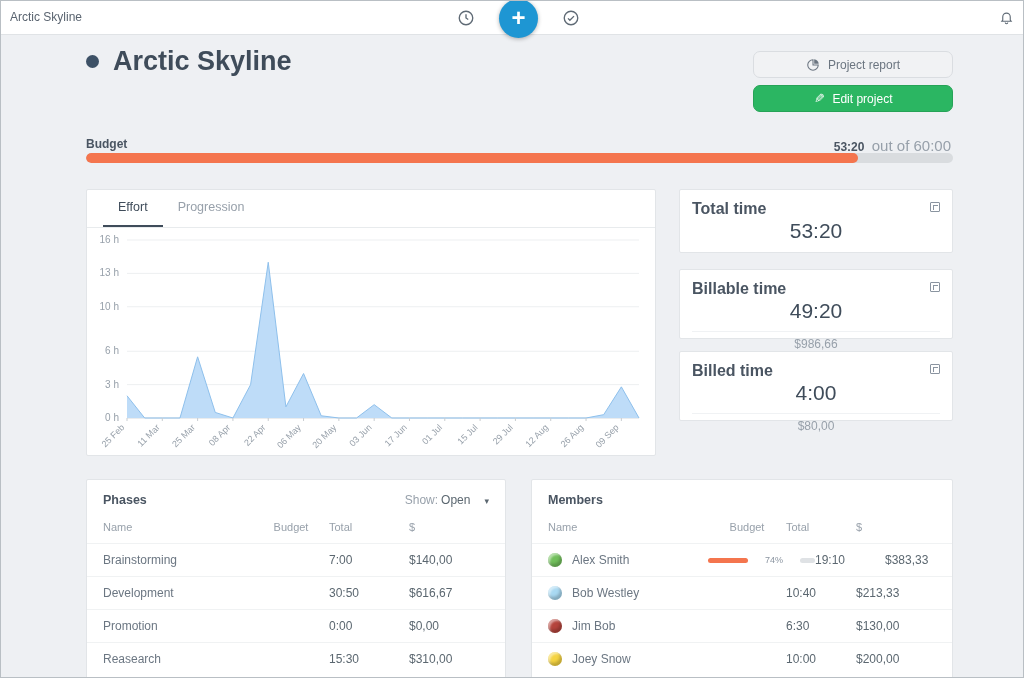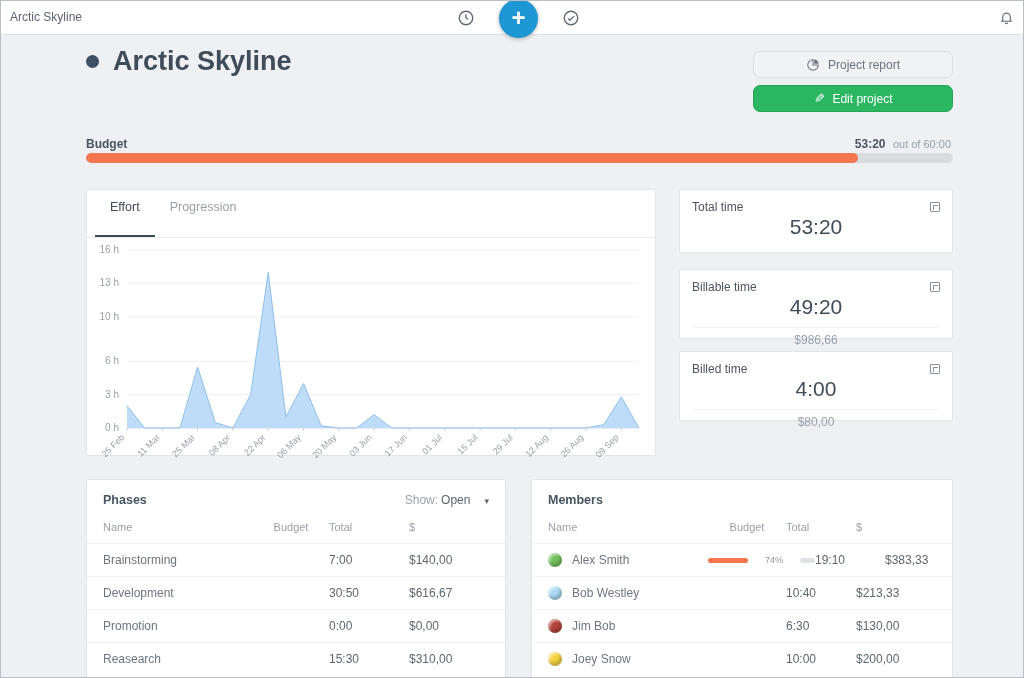--- a/index.html
+++ b/index.html
@@ -27,33 +27,33 @@
   .page-title{position:absolute;left:85px;top:45px;display:flex;align-items:center;font-size:27px;font-weight:600;color:#3f4c5a}
   .title-dot{width:13px;height:13px;border-radius:50%;background:#3d5166;margin-right:14px}
   .btn{position:absolute;left:752px;width:200px;height:27px;border-radius:7px;display:flex;align-items:center;justify-content:center;gap:8px;font-size:12px;cursor:pointer}
   .btn-report{top:50px;background:#f1f2f4;border:1px solid #dadde1;color:#6b7580}
   .btn-edit{top:84px;background:#2bb662;border:1px solid #26a357;color:#fff}
   .pencil-glyph{font-size:13px;transform:scaleX(-1)}
   
   .budget-label{position:absolute;left:85px;top:136px;font-size:12px;font-weight:bold;color:#4a5562}
   .budget-right{position:absolute;right:72px;top:136px;font-size:12px;color:#4a5562}
   .budget-value{font-weight:bold}
-  .budget-outof{font-size:11px;color:#97a0aa;margin-left:4px;font-weight:normal}
+  .budget-outof{font-size:15px;color:#97a0aa;margin-left:4px;font-weight:normal}
   .budget-bar{position:absolute;left:85px;top:152px;width:867px;height:10px;background:#d9dcdf;border-radius:5px;overflow:hidden}
   .budget-fill{height:100%;background:#f4754e;border-radius:5px}
   
   .card{background:#fff;border:1px solid #e2e5e8;border-radius:2px}
   .chart-card{position:absolute;left:85px;top:188px;width:570px;height:267px}
-  .tabs{height:48px;border-bottom:1px solid #e8ebed;display:flex;padding:0 8px}
+  .tabs{height:38px;border-bottom:1px solid #e8ebed;display:flex;padding:0 16px}
   .tab{padding:0 15px;line-height:35px;font-size:12.5px;color:#98a1ab;cursor:pointer;border-bottom:2px solid transparent}
   .tab.active{color:#3f4c5a;border-bottom-color:#3f4c5a}
   
   .time-card{position:absolute;left:678px;width:274px;padding:10px 12px 8px}
   .tc-head{display:flex;justify-content:space-between;align-items:flex-start}
-  .tc-label{font-size:12px;font-weight:normal;color:#4a5562}
+  .tc-label{font-size:16px;font-weight:bold;color:#4a5562}
   .tc-pop{width:10px;height:10px;border:1px solid #8a94a0;border-radius:1px;position:relative;cursor:pointer;margin-top:2px}
   .tc-pop::after{content:"";position:absolute;left:2px;top:2px;width:4px;height:4px;border-top:1px solid #8a94a0;border-left:1px solid #8a94a0}
   .tc-value{text-align:center;font-size:21px;color:#3f4c5a;margin-top:1px}
   .tc-amount{text-align:center;font-size:12px;color:#97a0aa;border-top:1px solid #f0f2f4;margin-top:8px;padding-top:5px}
   
   .phases-card{position:absolute;left:85px;top:478px;width:420px;height:215px}
   .members-card{position:absolute;left:530px;top:478px;width:422px;height:215px}
   .card-header{display:flex;justify-content:space-between;align-items:flex-start;padding:13px 16px 10px}
   .card-title{font-size:12.5px;font-weight:bold;color:#4a5562}
   .show-control{font-size:12px;color:#98a1ab;cursor:pointer}

